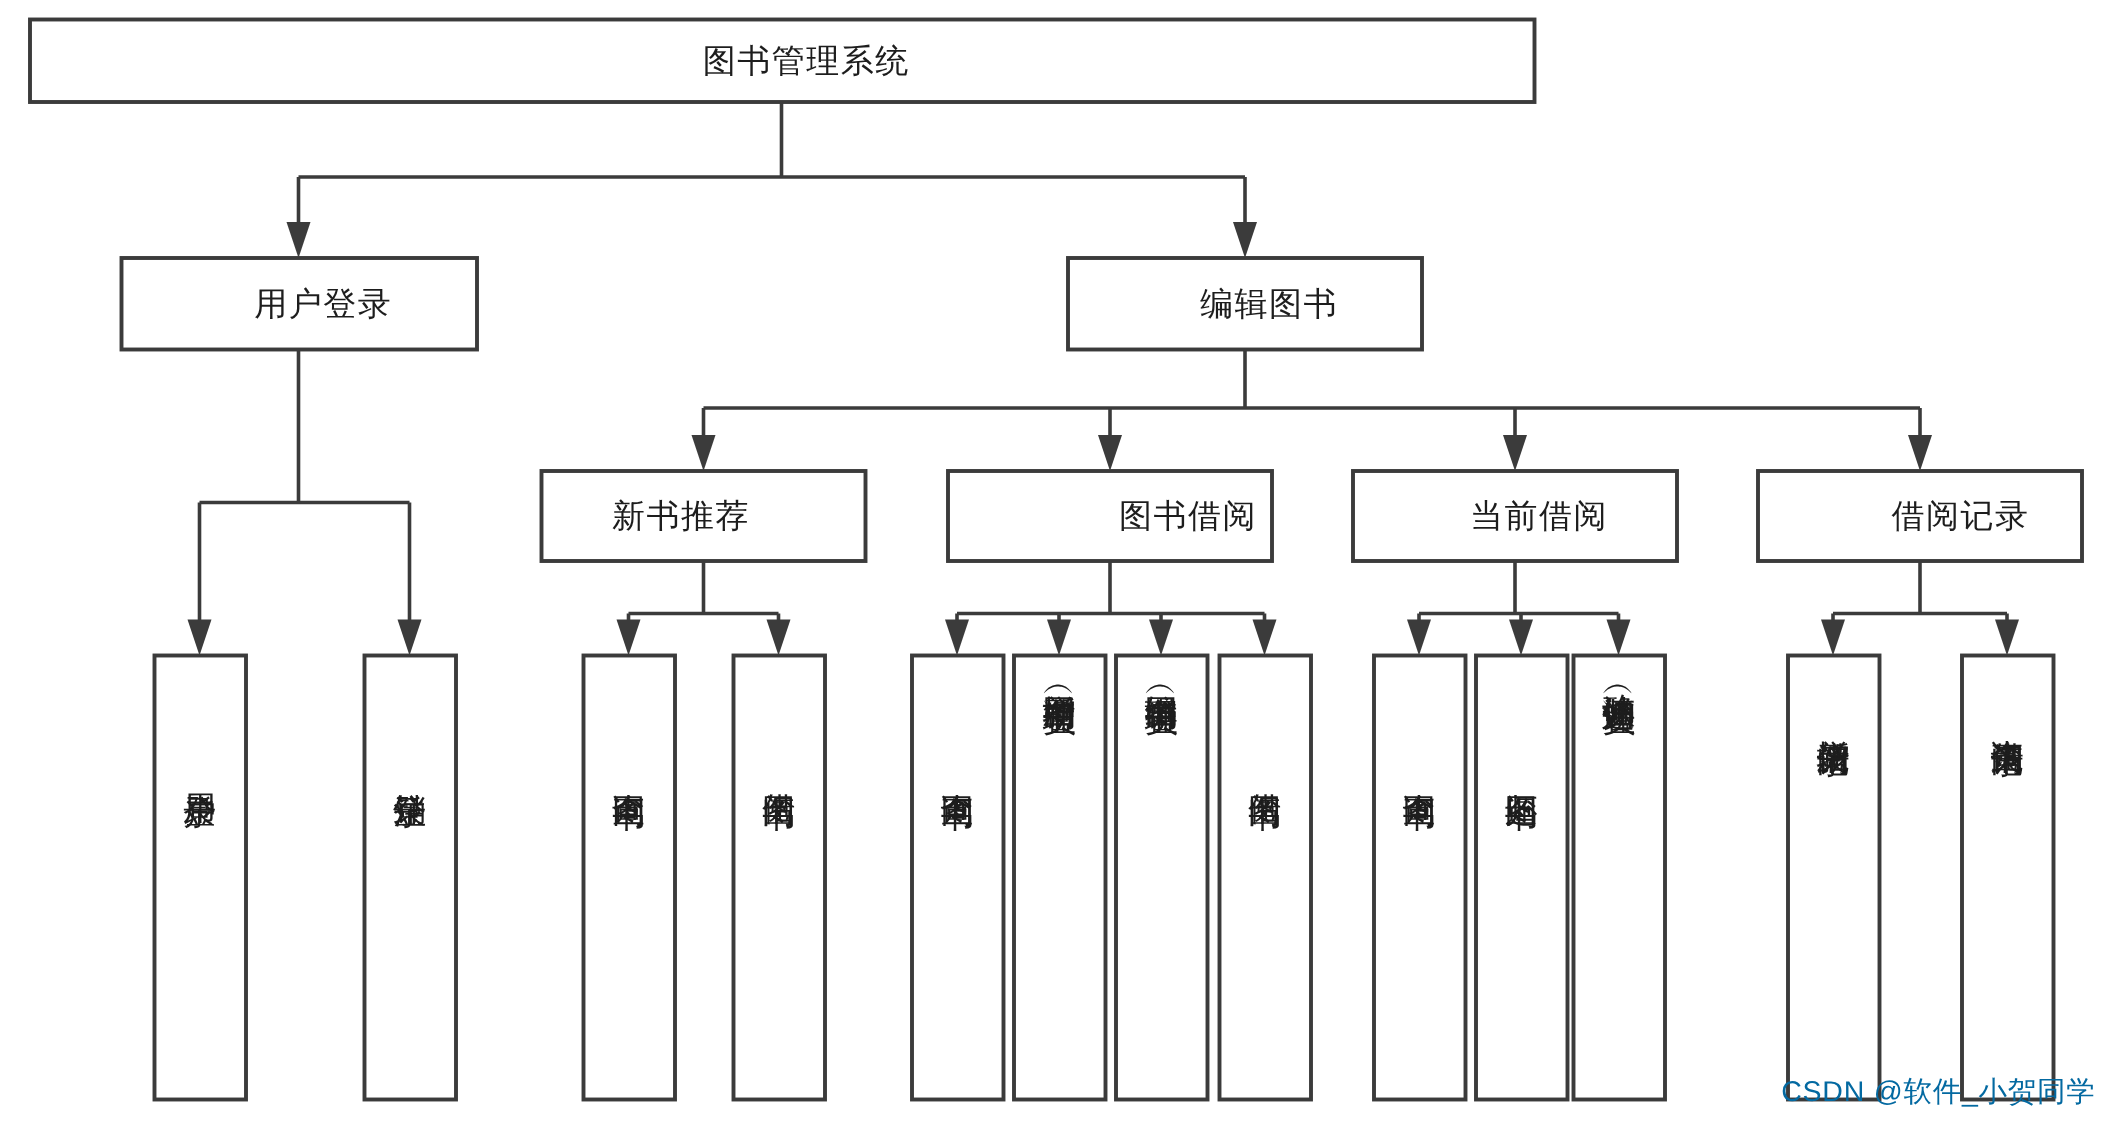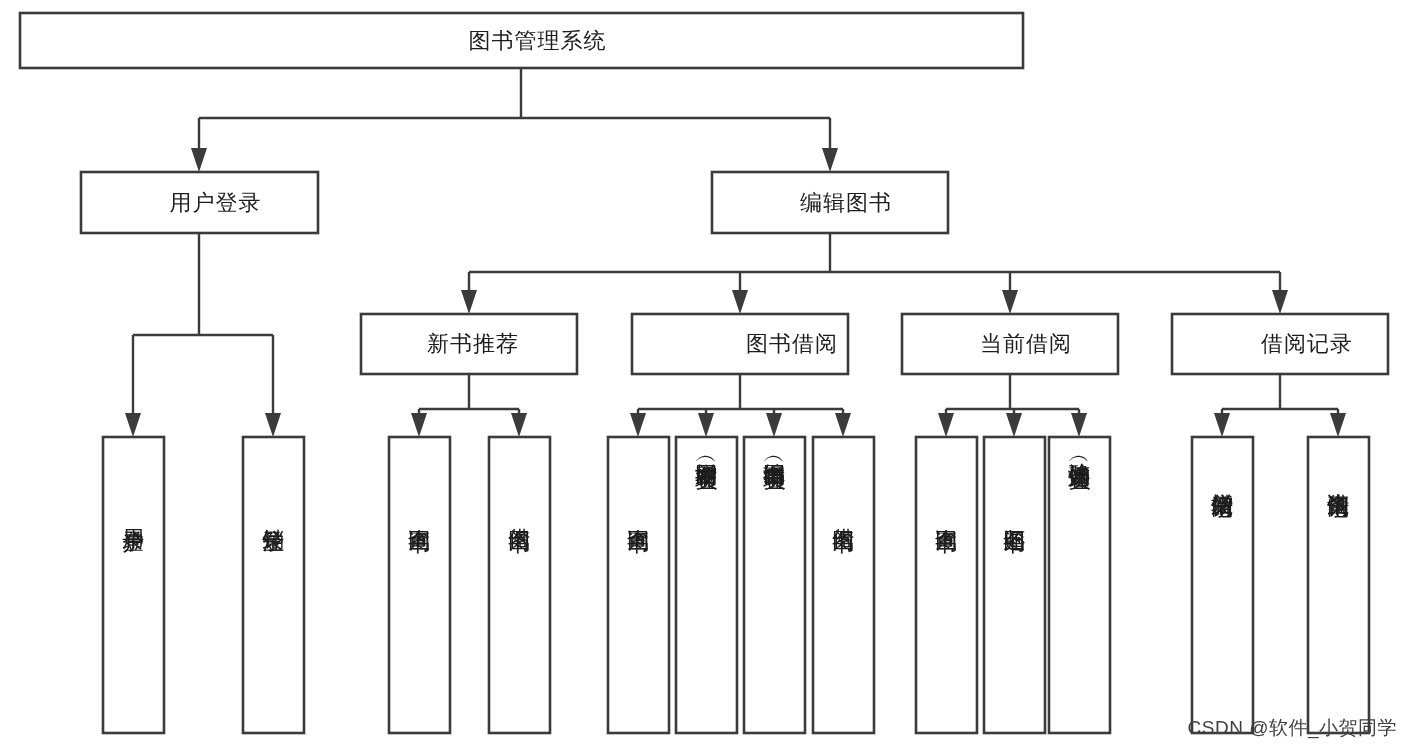--- a/index.html
+++ b/index.html
@@ -69,21 +69,21 @@
     color: #1d1d1d;
     letter-spacing: 1px;
     padding-left: 16px;
   }
   #watermark {
     position: absolute;
     right: 8px;
     bottom: 6px;
     font-family: "Liberation Sans", "DejaVu Sans", sans-serif;
     font-size: 19px;
-    color: #404040;
+    color: #0369a1;
     letter-spacing: 0.5px;
     white-space: nowrap;
   }
 </style>
 </head>
 <body>
 
 <div id="diagram-root">
 
   <svg class="flow" viewBox="0 0 1405 747" xmlns="http://www.w3.org/2000/svg">
@@ -188,21 +188,21 @@
 
     <rect class="node-rect" x="1192" y="437" width="61" height="296"></rect>
     <rect class="node-rect" x="1308" y="437" width="61" height="296"></rect>
   </svg>
 
   <div class="horiz-text-box" style="left:20px; top:13px; width:1003px; height:55px;">图书管理系统</div>
 
   <div class="horiz-text-box" style="left:81px; top:172px; width:237px; height:61px;">用户登录</div>
   <div class="horiz-text-box" style="left:712px; top:172px; width:236px; height:61px;">编辑图书</div>
 
-  <div class="horiz-text-box" style="left:361px; top:314px; width:192px; height:60px;border-radius:10px;">新书推荐</div>
+  <div class="horiz-text-box" style="left:342px; top:314px; width:192px; height:60px;border-radius:10px;">新书推荐</div>
   <div class="horiz-text-box" style="left:668px; top:314px; width:216px; height:60px;">图书借阅</div>
   <div class="horiz-text-box" style="left:902px; top:314px; width:216px; height:60px;">当前借阅</div>
   <div class="horiz-text-box" style="left:1172px; top:314px; width:238px; height:60px;">借阅记录</div>
 
   <div class="vert-text-box" style="left:103px; top:437px; width:61px; height:296px;">
     <span class="vert-text-inner" style="margin-top:74px;">用户登录</span>
   </div>
   <div class="vert-text-box" style="left:243px; top:437px; width:61px; height:296px;">
     <span class="vert-text-inner" style="margin-top:74px;">注销登录</span>
   </div>

